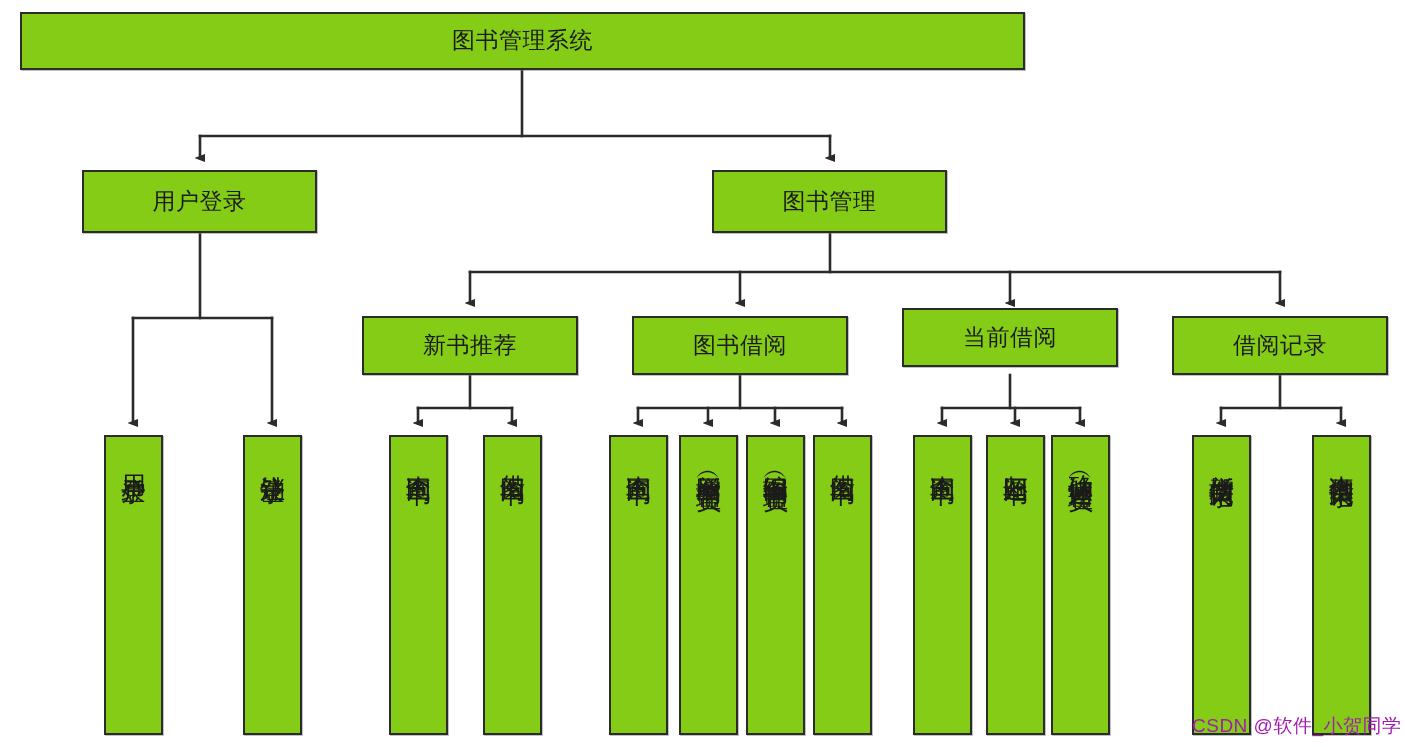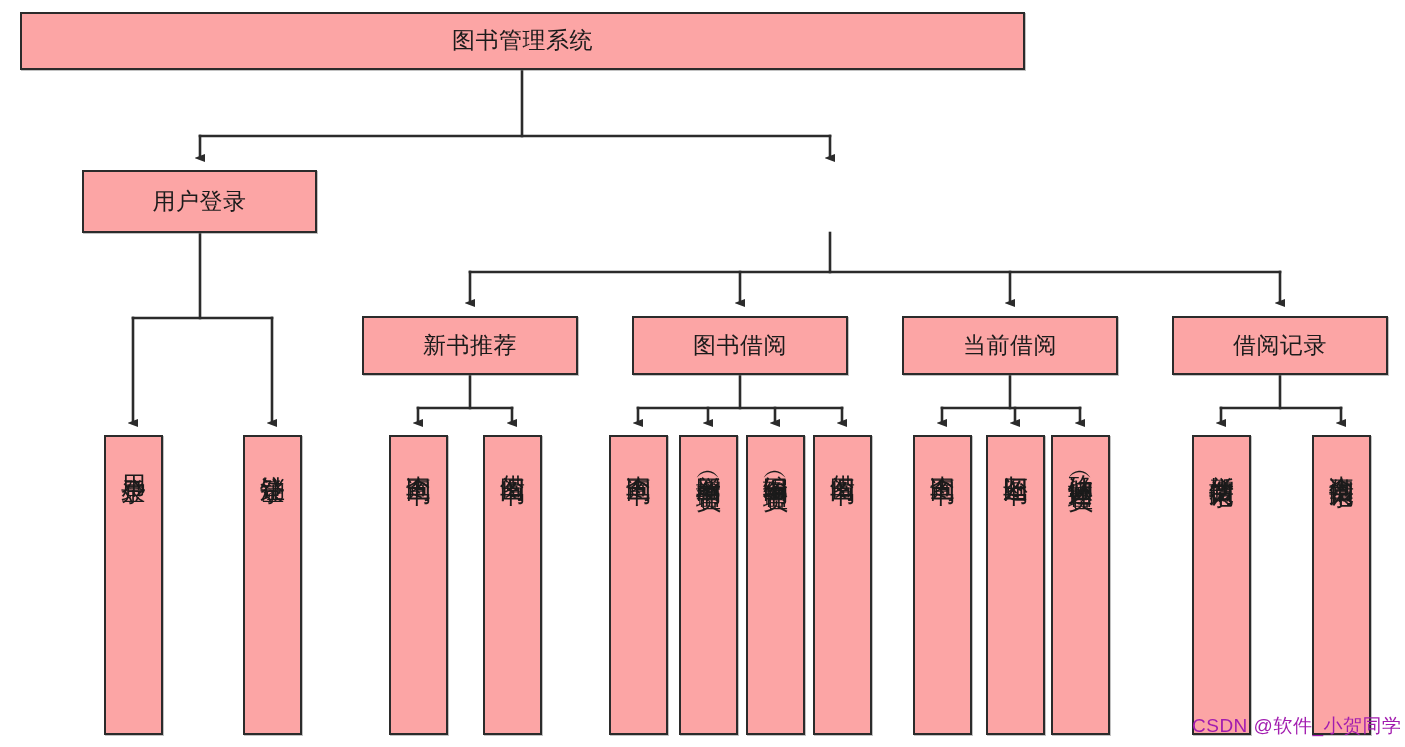--- a/index.html
+++ b/index.html
@@ -22,21 +22,21 @@
     position: absolute;
     left: 0;
     top: 0;
     width: 1405px;
     height: 747px;
     pointer-events: none;
   }
   .node {
     position: absolute;
     box-sizing: border-box;
-    background: #fca5a5;
+    background: #84cc16;
     border: 2px solid #2b2b2b;
     display: flex;
     align-items: center;
     justify-content: center;
     box-shadow: 1px 1px 0 rgba(120,120,120,0.45);
   }
   .node-label {
     color: #1b1b1b;
     text-align: center;
     line-height: 1.18;
@@ -122,30 +122,33 @@
   </svg>
 
   <div class="node horizontal" style="left:20px; top:12px; width:1005px; height:58px;">
     <span class="node-label">图书管理系统</span>
   </div>
 
   <div class="node horizontal" style="left:82px; top:170px; width:235px; height:63px;">
     <span class="node-label">用户登录</span>
   </div>
 
+  <div class="node horizontal" style="left:712px; top:170px; width:235px; height:63px;">
+    <span class="node-label">图书管理</span>
+  </div>
 
   <div class="node horizontal" style="left:632px; top:316px; width:216px; height:59px;">
     <span class="node-label">图书借阅</span>
   </div>
 
   <div class="node horizontal" style="left:362px; top:316px; width:216px; height:59px;">
     <span class="node-label">新书推荐</span>
   </div>
 
-  <div class="node horizontal" style="left:902px; top:316px; width:216px; height:59px;">
+  <div class="node horizontal" style="left:902px; top:308px; width:216px; height:59px;">
     <span class="node-label">当前借阅</span>
   </div>
 
   <div class="node horizontal" style="left:1172px; top:316px; width:216px; height:59px;justify-content:center;">
     <span class="node-label">借阅记录</span>
   </div>
 
   <div class="node vertical" style="left:104px; top:435px; width:59px; height:300px;">
     <span class="node-label">用户登录</span>
   </div>

